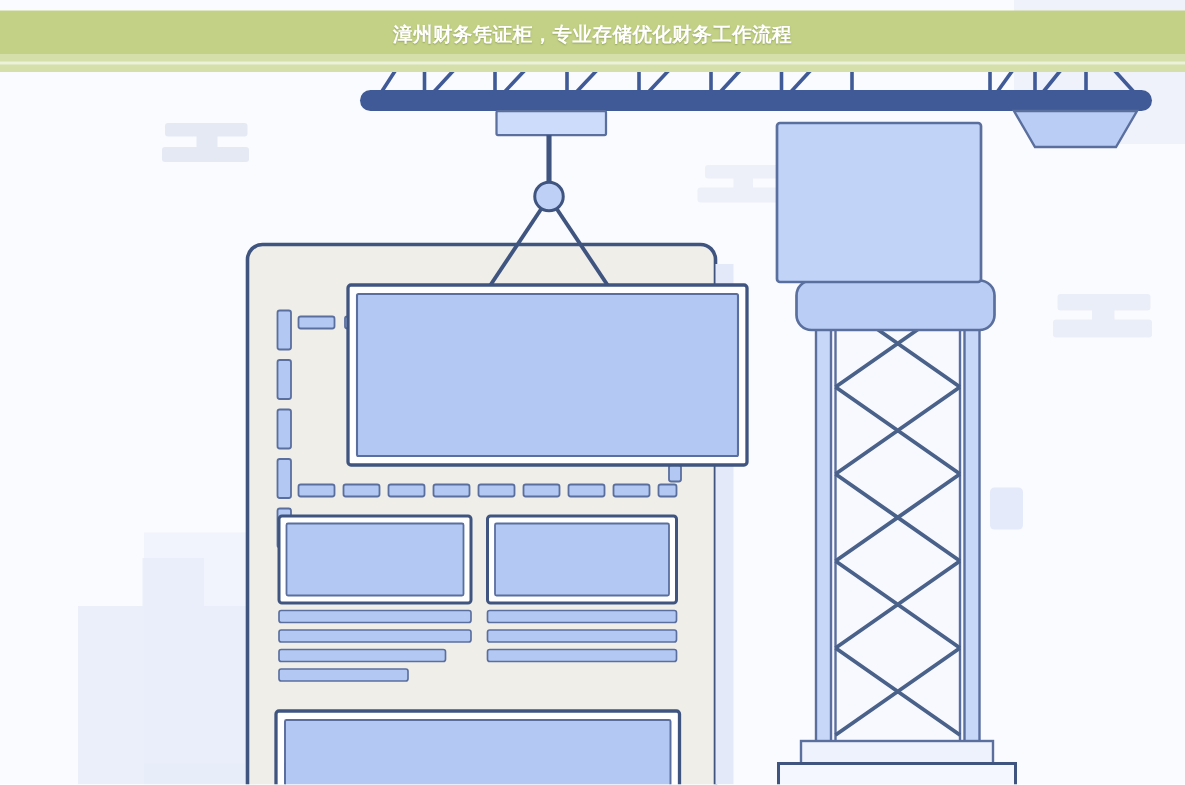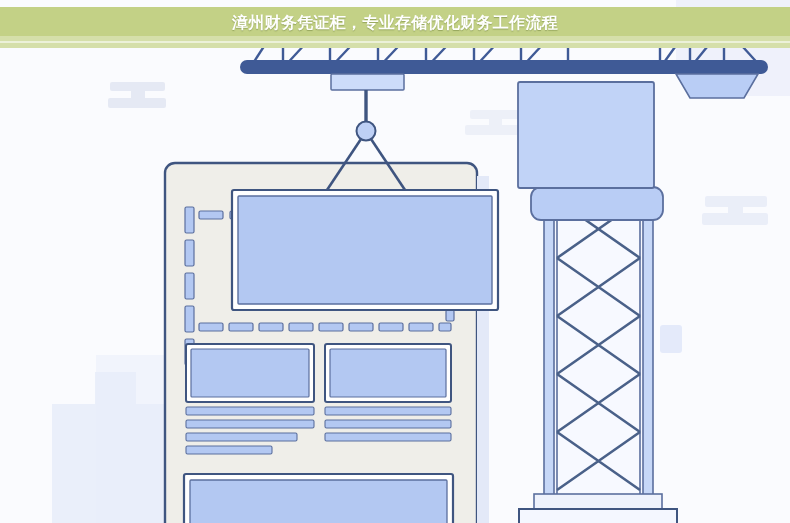--- a/index.html
+++ b/index.html
@@ -50,21 +50,21 @@
   }
   .banner-title {
     position: absolute;
     left: 0;
     top: 7px;
     width: 790px;
     height: 32px;
     line-height: 32px;
     text-align: center;
     z-index: 45;
-    font-size: 16px;
+    font-size: 13px;
     font-weight: bold;
     color: #ffffff;
     letter-spacing: 0.3px;
     text-shadow: 0 1px 1px rgba(90,110,40,0.45);
     white-space: nowrap;
   }
   svg.scene { position:absolute; left:0; top:0; }
 </style>
 </head>
 <body>

